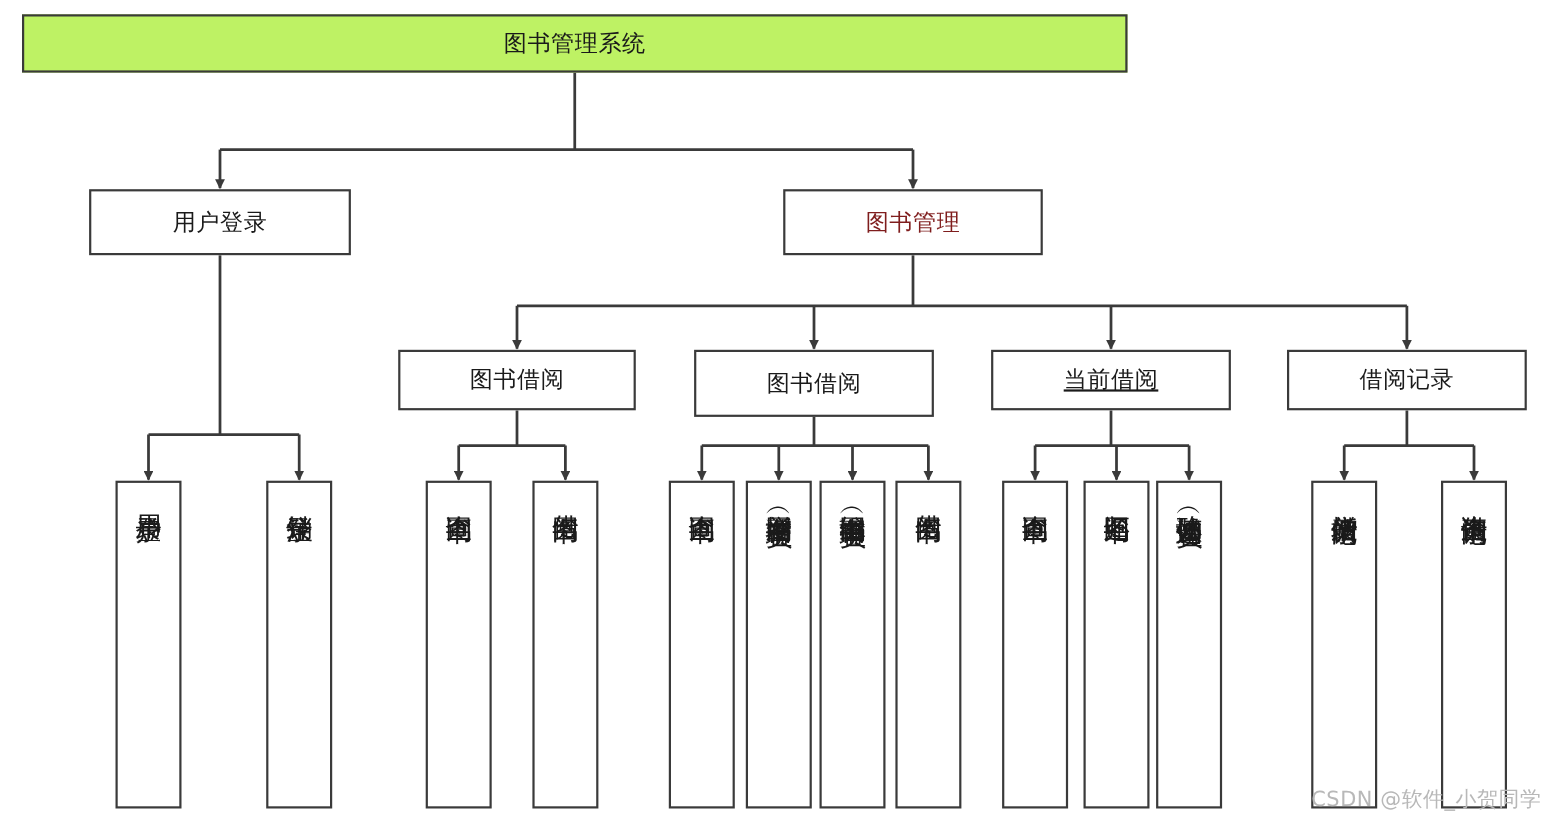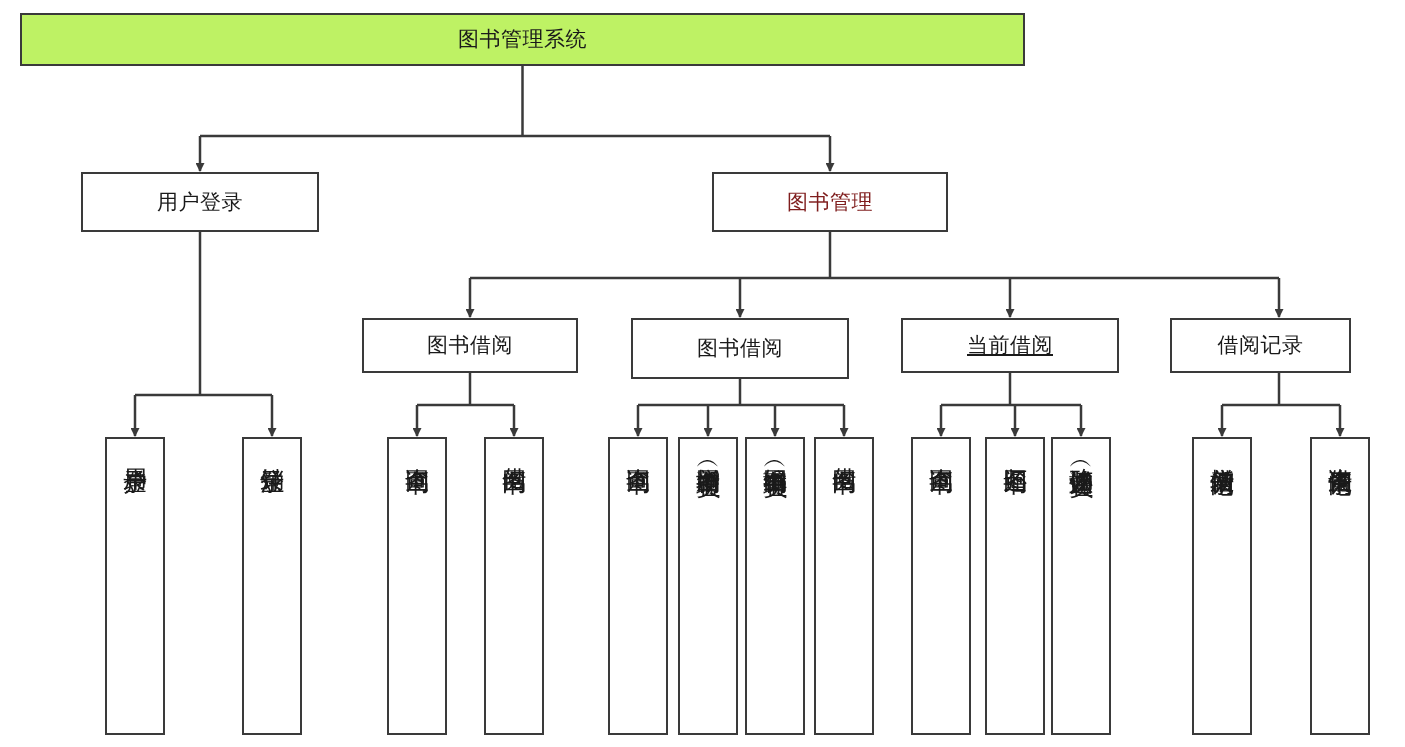--- a/index.html
+++ b/index.html
@@ -126,21 +126,21 @@
       </div>
       <div class="node horizontal" style="left: 362px; top: 318px; width: 216px; height: 55px; border-color: rgb(58, 58, 58); background: rgb(255, 255, 255); color: rgb(26, 26, 26);">
         <span class="node-label">图书借阅</span>
       </div>
       <div class="node horizontal" style="left: 631px; top: 318px; width: 218px; height: 61px; border-color: rgb(58, 58, 58); background: rgb(255, 255, 255); color: rgb(26, 26, 26);">
         <span class="node-label">图书借阅</span>
       </div>
       <div class="node horizontal" style="left: 901px; top: 318px; width: 218px; height: 55px; border-color: rgb(58, 58, 58); background: rgb(255, 255, 255); color: rgb(26, 26, 26); text-decoration: underline;">
         <span class="node-label">当前借阅</span>
       </div>
-      <div class="node horizontal" style="left: 1170px; top: 318px; width: 181px; height: 55px; border-color: rgb(58, 58, 58); background: rgb(255, 255, 255); color: rgb(26, 26, 26);">
+      <div class="node horizontal" style="left: 1170px; top: 318px; width: 218px; height: 55px; border-color: rgb(58, 58, 58); background: rgb(255, 255, 255); color: rgb(26, 26, 26);">
         <span class="node-label">借阅记录</span>
       </div>
       <div class="node vertical" style="left: 105px; top: 437px; width: 60px; height: 298px; border-color: rgb(58, 58, 58); background: rgb(255, 255, 255); color: rgb(26, 26, 26);">
         <span class="node-label">用户登录</span>
       </div>
       <div class="node vertical" style="left: 242px; top: 437px; width: 60px; height: 298px; border-color: rgb(58, 58, 58); background: rgb(255, 255, 255); color: rgb(26, 26, 26);">
         <span class="node-label">注销登录</span>
       </div>
       <div class="node vertical" style="left: 387px; top: 437px; width: 60px; height: 298px; border-color: rgb(58, 58, 58); background: rgb(255, 255, 255); color: rgb(26, 26, 26);">
         <span class="node-label">查询图书</span>
@@ -169,13 +169,14 @@
       <div class="node vertical" style="left: 1051px; top: 437px; width: 60px; height: 298px; border-color: rgb(58, 58, 58); background: rgb(255, 255, 255); color: rgb(26, 26, 26);">
         <span class="node-label">确认归还（管理员）</span>
       </div>
       <div class="node vertical" style="left: 1192px; top: 437px; width: 60px; height: 298px; border-color: rgb(58, 58, 58); background: rgb(255, 255, 255); color: rgb(26, 26, 26);">
         <span class="node-label">新增借阅记录</span>
       </div>
       <div class="node vertical" style="left: 1310px; top: 437px; width: 60px; height: 298px; border-color: rgb(58, 58, 58); background: rgb(255, 255, 255); color: rgb(26, 26, 26);">
         <span class="node-label">查询借阅记录</span>
       </div>
     </div>
+  <div class="watermark" style="left: 1192px; top: 714px; color: rgb(184, 184, 184);">CSDN @软件_小贺同学</div>
 </div>
 
 </body></html>

